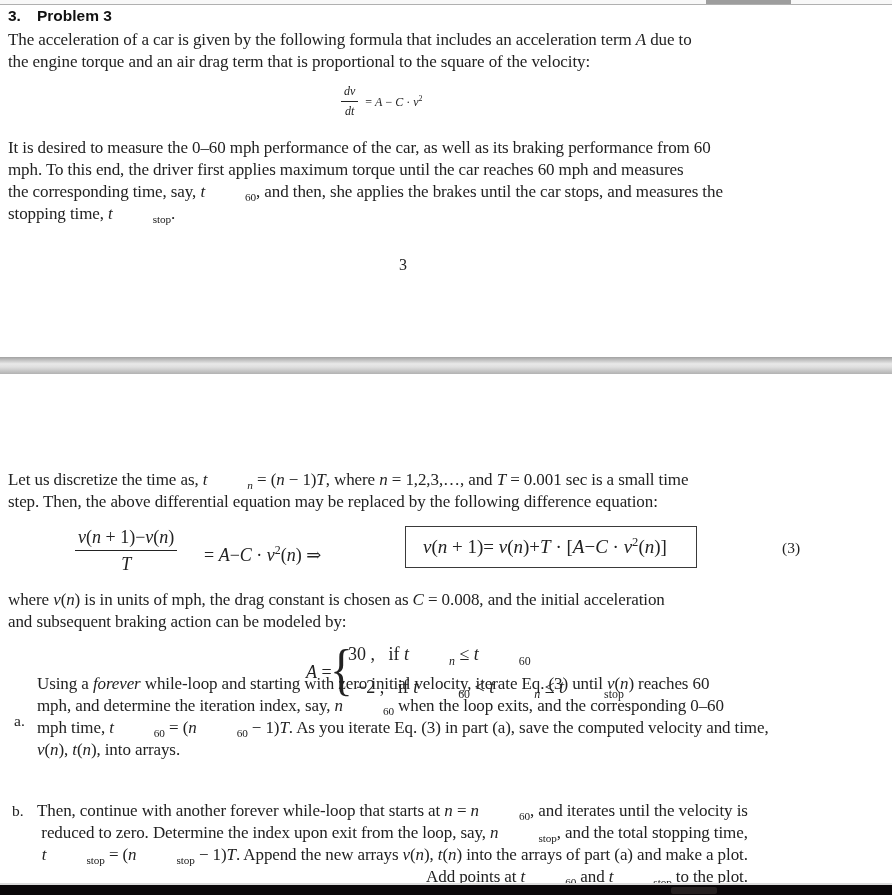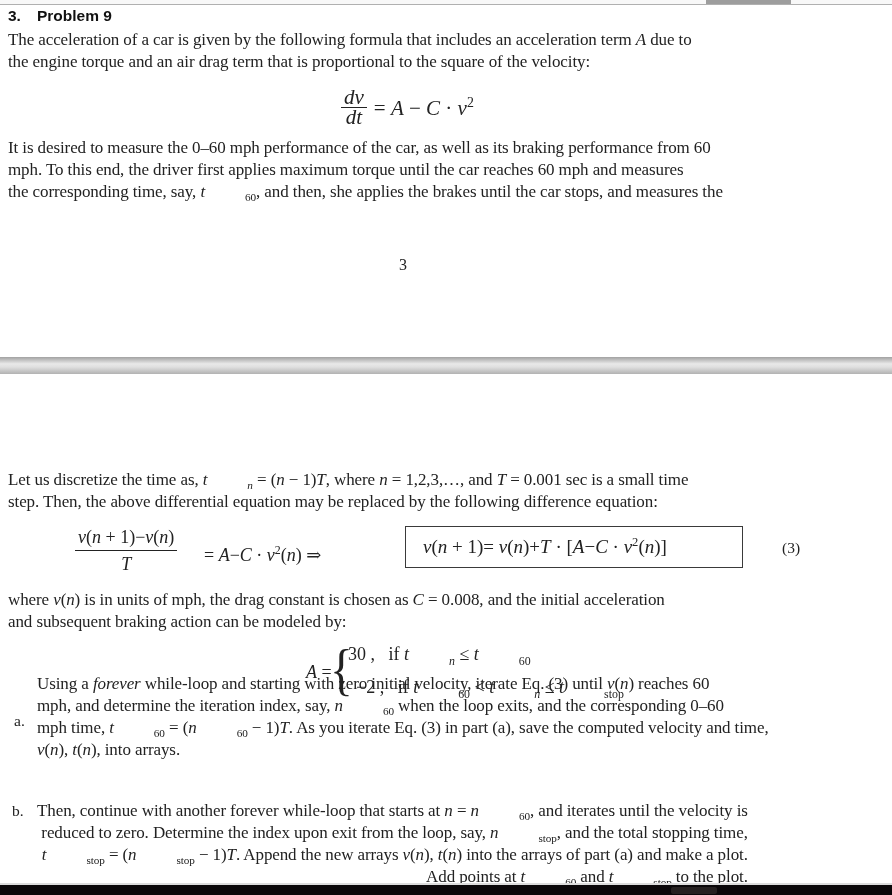--- a/index.html
+++ b/index.html
@@ -56,29 +56,29 @@
   sub { font-size: 66%; padding-left: 40px; }
   sup { font-size: 66%; }
 
   .page-number { left: 399px; top: 256px; font-size: 16px; line-height: 18px; }
 
   
   .frac { display: inline-flex; flex-direction: column; align-items: center; }
   .frac .fline { line-height: 19px; padding: 0 3px; }
   .frac .fbar { align-self: stretch; height: 1px; background: #222; }
 
-  .eq-drag { left: 341px; top: 88px; display: flex; align-items: center; font-size: 21px; }
+  .eq-drag { left: 341px; top: 82px; display: flex; align-items: center; font-size: 12px; }
   .eq-drag .rhs { margin-left: 7px; }
 
   .eq-diff { left: 0; top: 524px; width: 892px; height: 54px; font-size: 18px; }
   .eq-diff .ed-frac { left: 75px; top: 0; }
   .eq-diff .ed-frac .fline { line-height: 26px; }
   .eq-diff .ed-mid { left: 204px; top: 14px; line-height: 24px; }
   .eq-diff .ed-box {
-    left: 405px; top: 2px; width: 338px; height: 42px;
+    left: 405px; top: 2px; width: 292px; height: 42px;
     border: 1px solid #3a3a3a;
     display: flex; align-items: center;
     padding-left: 17px;
     font-size: 19px;
   }
   .eq-diff .ed-label { left: 782px; top: 13px; font-size: 15.5px; line-height: 22px; }
 
   .piecewise { left: 0; top: 636px; width: 892px; height: 70px; font-size: 18px; }
   .pw-lhs { left: 306px; top: 25px; line-height: 22px; }
   .pw-brace {
@@ -94,41 +94,42 @@
 </style>
 </head>
 <body>
 
 <div id="screen">
 
   <div class="abs top-strip"></div>
   <div class="abs top-nub"></div>
 
   <div class="abs heading">
-    <span class="hnum">3.</span><span>Problem 9</span>
+    <span class="hnum">3.</span><span>Problem 3</span>
   </div>
 
   <div class="abs para" style="left:8px; top:29px;font-family:Liberation Serif, serif;">
     <div class="line">The acceleration of a car is given by the following formula that includes an acceleration term <i>A</i> due to</div>
     <div class="line">the engine torque and an air drag term that is proportional to the square of the velocity:</div>
   </div>
 
   <div class="abs eq-drag">
     <span class="frac">
       <span class="fline"><i>dv</i></span>
       <span class="fbar"></span>
       <span class="fline"><i>dt</i></span>
     </span>
     <span class="rhs">= <i>A</i> − <i>C</i> · <i>v</i><sup>2</sup></span>
   </div>
 
   <div class="abs para" style="left:8px; top:137px;">
     <div class="line">It is desired to measure the 0–60 mph performance of the car, as well as its braking performance from 60</div>
     <div class="line">mph. To this end, the driver first applies maximum torque until the car reaches 60 mph and measures</div>
     <div class="line">the corresponding time, say, <i>t</i><sub>60</sub>, and then, she applies the brakes until the car stops, and measures the</div>
+    <div class="line">stopping time, <i>t</i><sub>stop</sub>.</div>
   </div>
 
   <div class="abs page-number">3</div>
 
   <div class="abs page-gap"></div>
 
   <div class="abs para" style="left:8px; top:469px;">
     <div class="line">Let us discretize the time as, <i>t<sub>n</sub></i> = (<i>n</i> − 1)<i>T</i>, where <i>n</i> = 1,2,3,…, and <i>T</i> = 0.001 sec is a small time</div>
     <div class="line">step. Then, the above differential equation may be replaced by the following difference equation:</div>
   </div>

